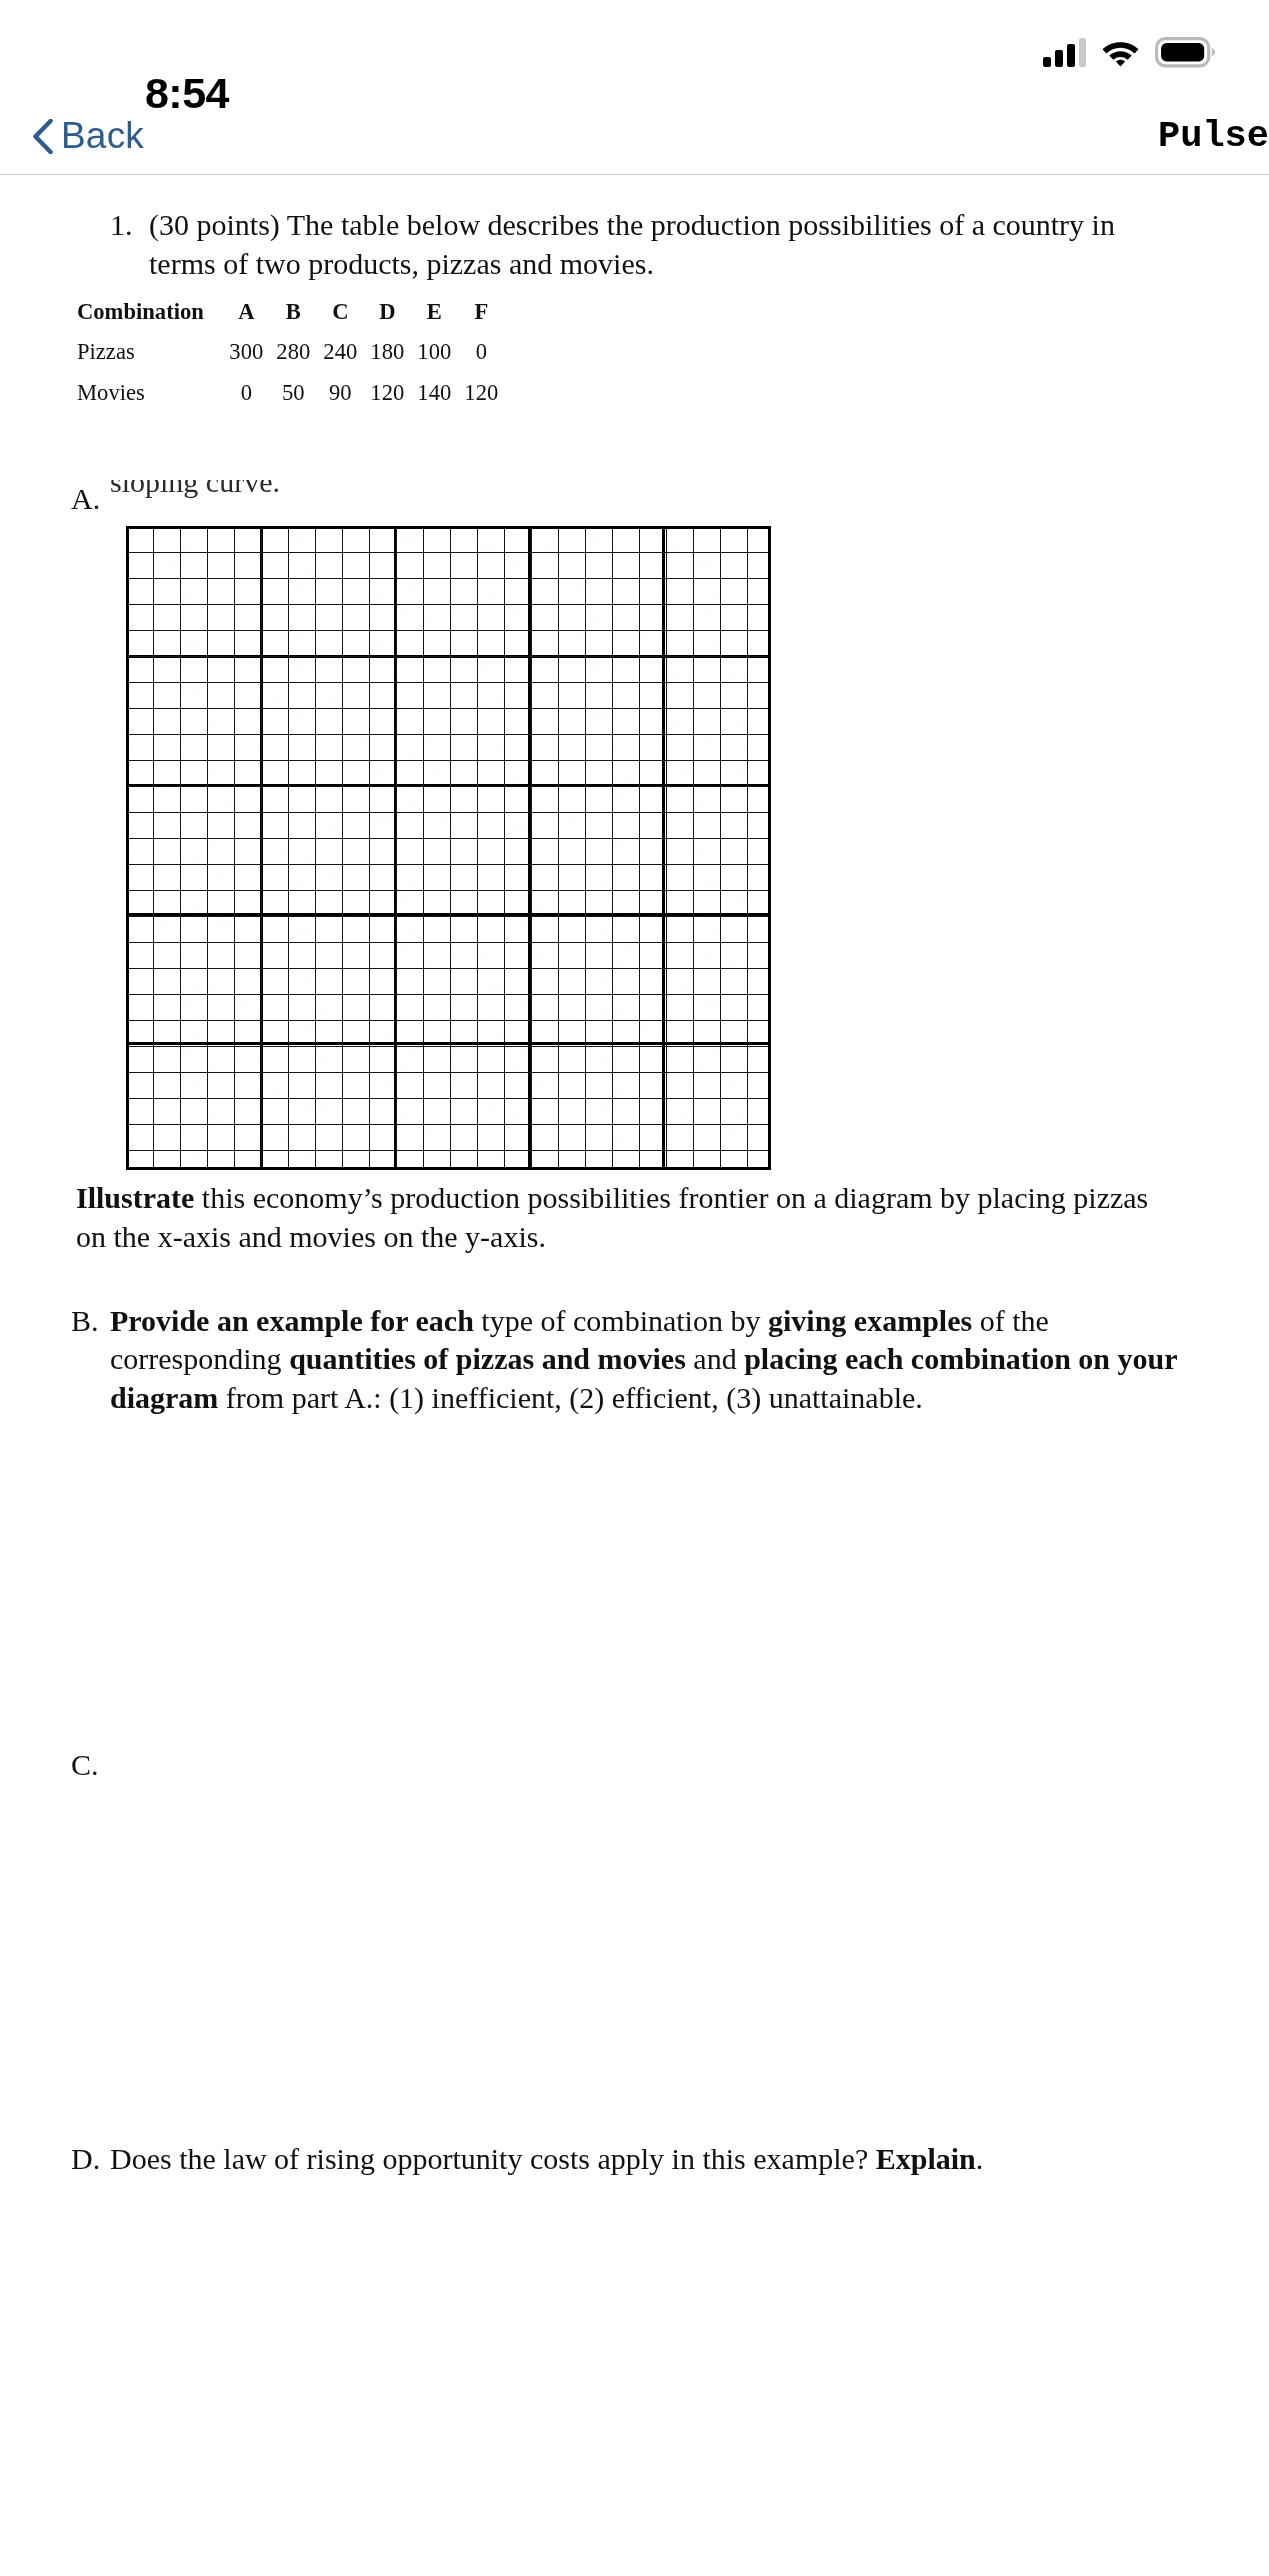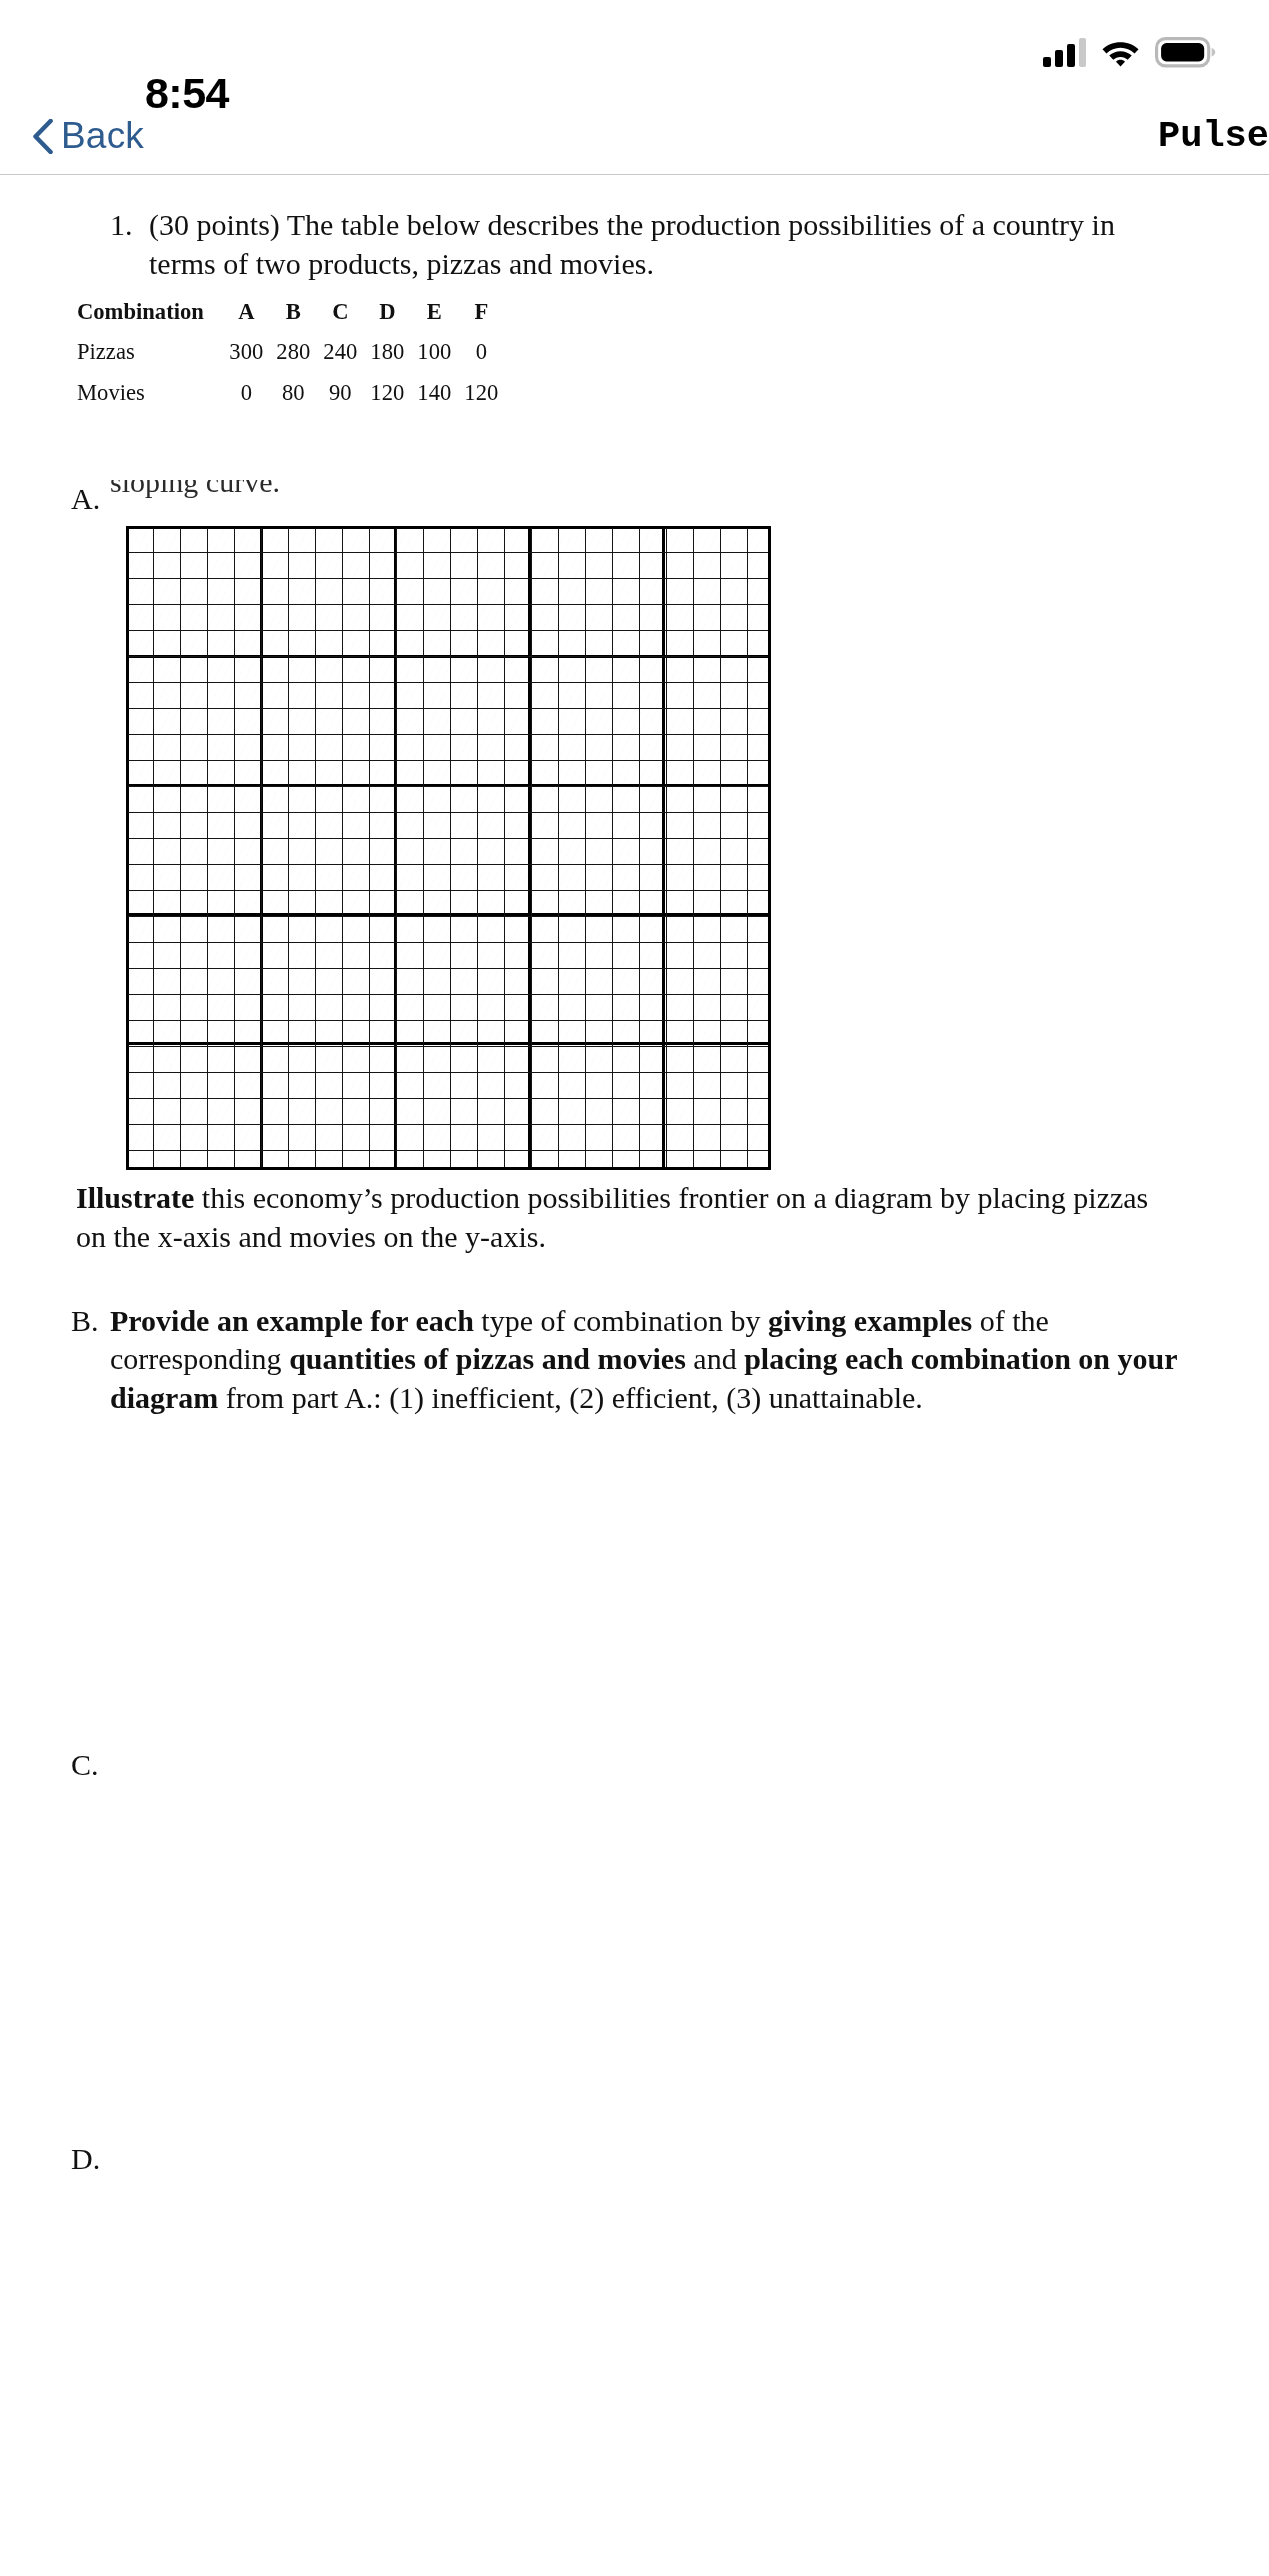--- a/index.html
+++ b/index.html
@@ -316,21 +316,21 @@
         <td class="numcell">300</td>
         <td class="numcell">280</td>
         <td class="numcell">240</td>
         <td class="numcell">180</td>
         <td class="numcell">100</td>
         <td class="numcell">0</td>
       </tr>
       <tr>
         <td class="rowhead">Movies</td>
         <td class="numcell">0</td>
-        <td class="numcell">80</td>
+        <td class="numcell">50</td>
         <td class="numcell">90</td>
         <td class="numcell">120</td>
         <td class="numcell">140</td>
         <td class="numcell">120</td>
       </tr>
     </tbody>
   </table>
 
   <div class="part" style="margin-top:67px;">
     <span class="part-letter">A.</span>
@@ -360,16 +360,19 @@
   <div class="spacer-answer" style="height:329px;"></div>
 
   <div class="part">
     <span class="part-letter">C.</span>
   </div>
 
   <div class="spacer-answer" style="height:394px;"></div>
 
   <div class="part">
     <span class="part-letter">D.</span>
+    <div class="part-text">
+      <span>Does the law of rising opportunity costs apply in this example? </span><b>Explain</b><span>.</span>
+    </div>
   </div>
 
 </div>
 
 
 </body></html>

